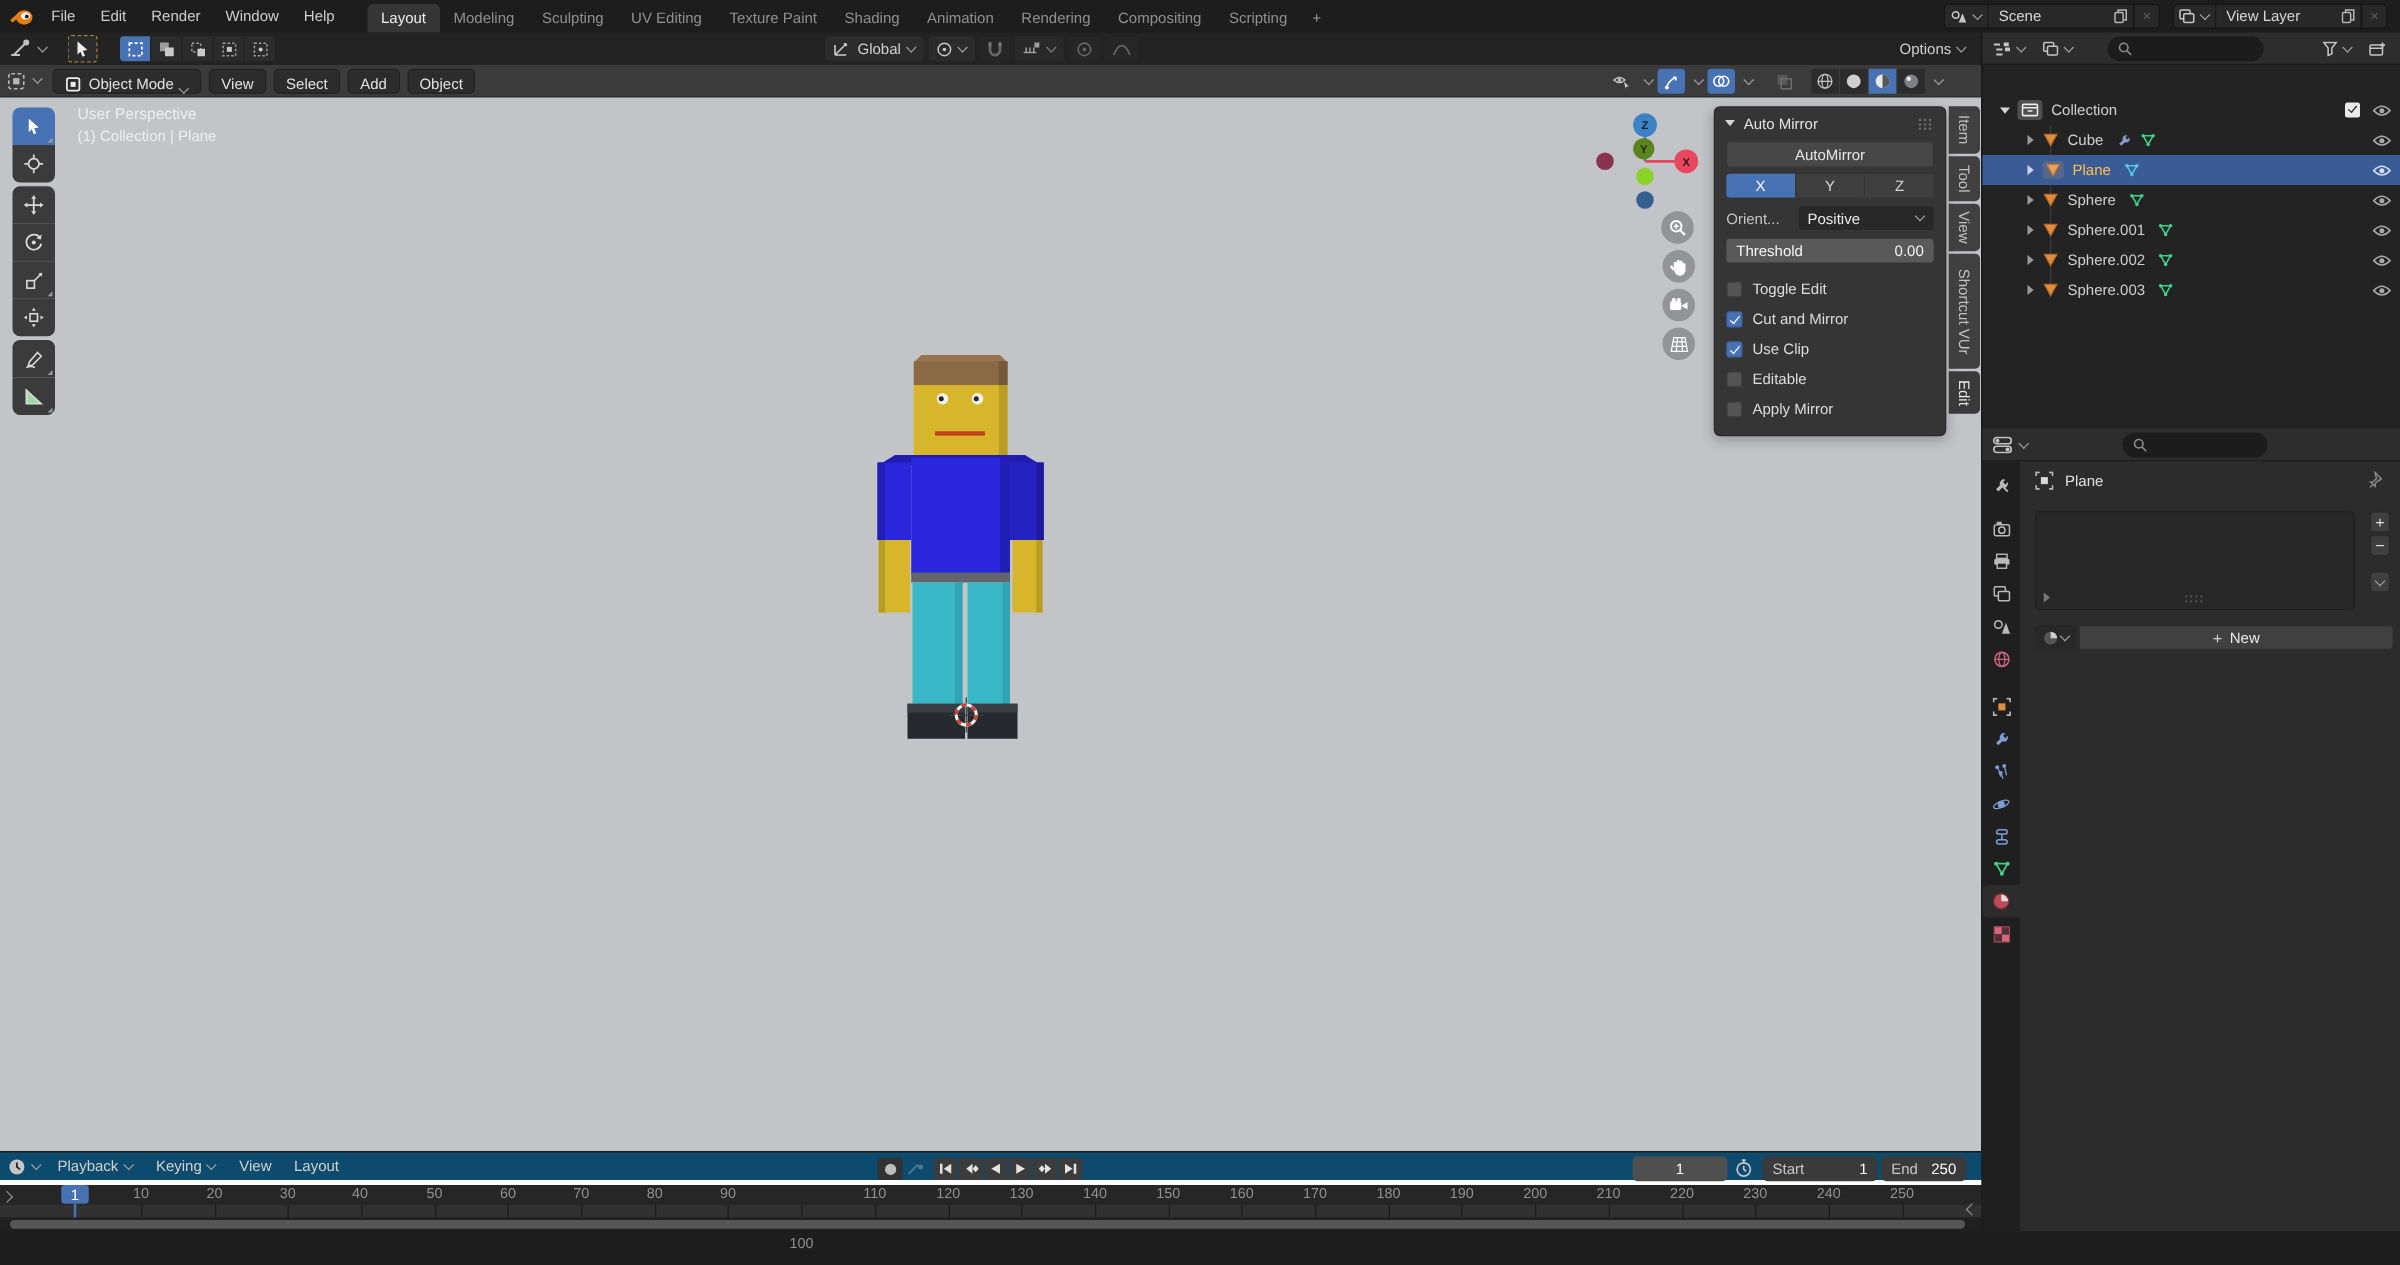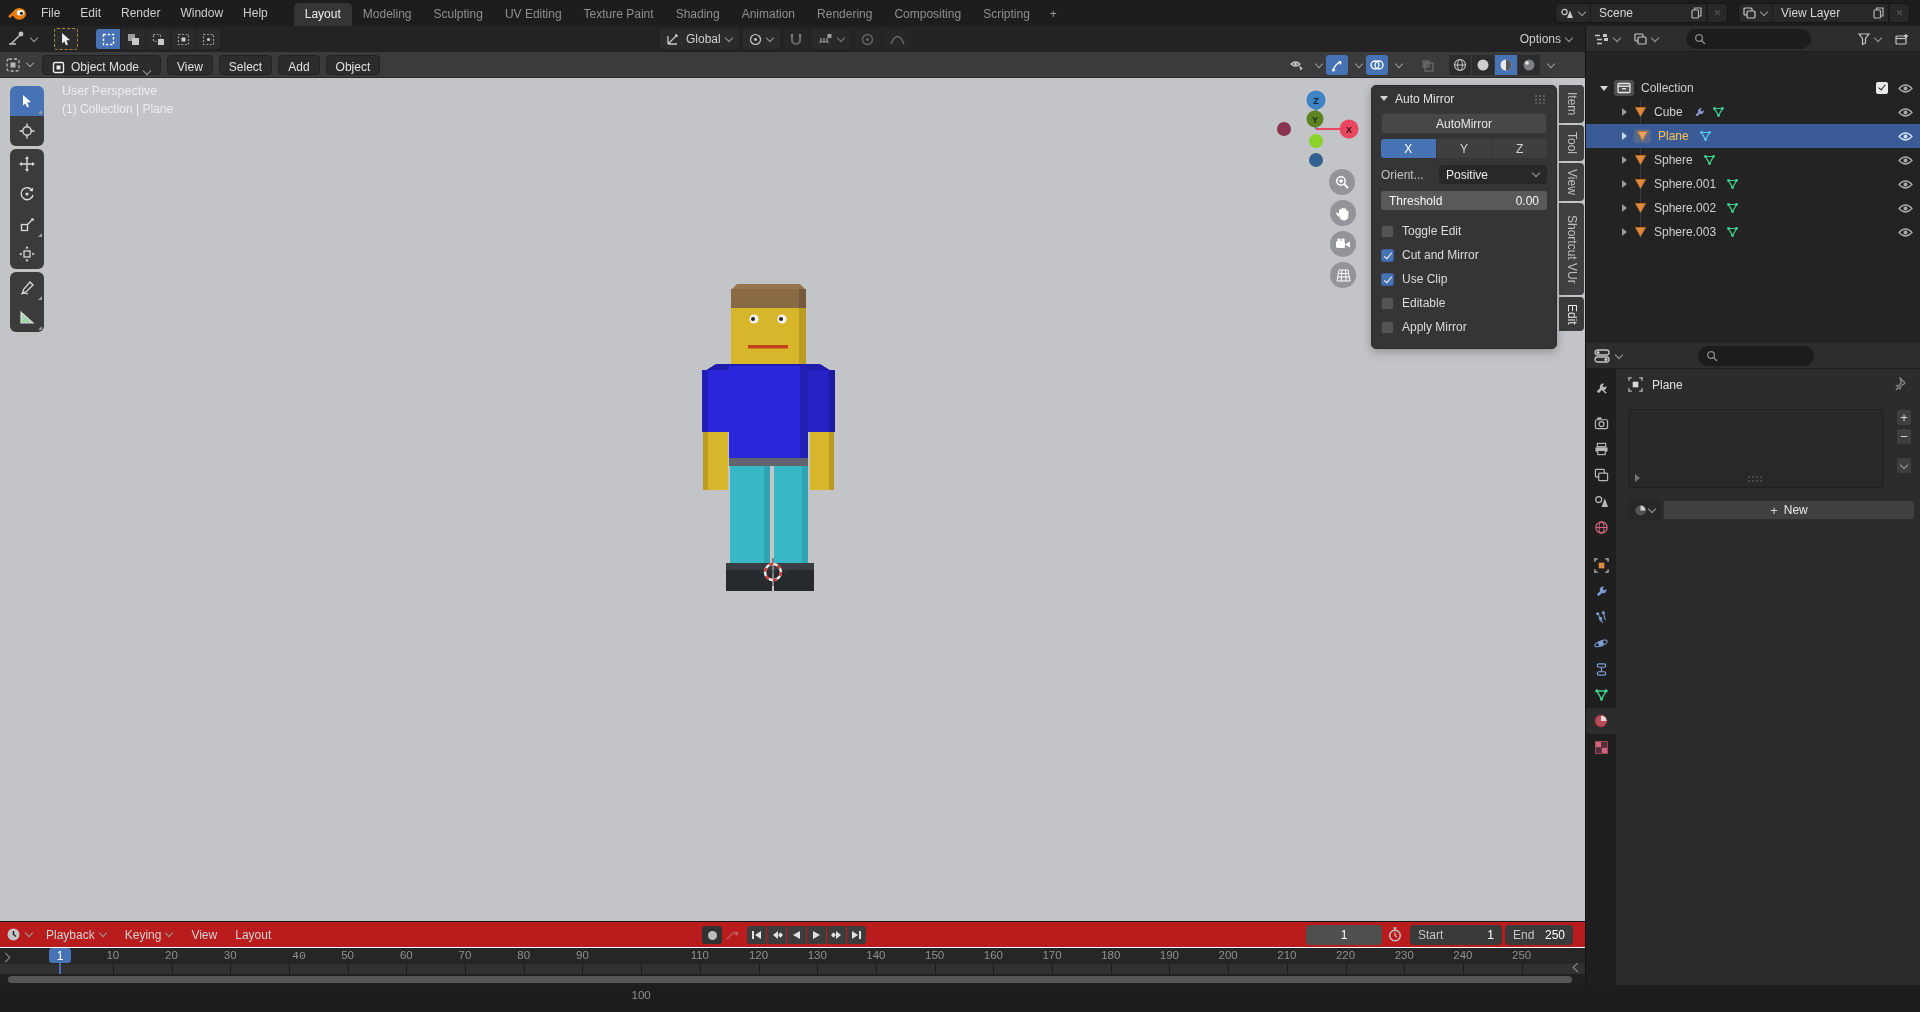--- a/index.html
+++ b/index.html
@@ -120,21 +120,21 @@
   .pin { position:absolute; right:12px; top:8px; opacity:.7; }
   .slot-box { position:absolute; left:12px; top:40px; width:256px; height:79px; background:#282828; border:1px solid #202020; border-radius:4px; }
   .slot-tri { position:absolute; left:6px; bottom:5px; }
   .slot-grip { position:absolute; left:118px; bottom:4px; opacity:.5; }
   .side-sq { position:absolute; left:280px; width:16px; height:17px; background:#3f3f3f; border:1px solid #2a2a2a; border-radius:3px; color:#dcdcdc; display:flex; align-items:center; justify-content:center; font-size:13px; }
   .mat-drop { position:absolute; left:12px; top:131px; width:33px; height:20px; background:#282828; border-radius:4px 0 0 4px; display:flex; align-items:center; justify-content:center; gap:1px; }
   .new-btn { position:absolute; left:47px; top:131px; width:252px; height:20px; background:#404040; border:1px solid #2e2e2e; border-radius:0 4px 4px 0; display:flex; align-items:center; justify-content:center; color:#e8e8e8; gap:6px; }
 
   
   .timeline { position:absolute; left:0; top:921px; width:1585px; height:64px; background:#262626; border-top:1px solid #151515; }
-  .tl-header { position:relative; height:26px; background:#b91c1c; border-bottom:1px solid #ffffff; display:flex; align-items:center; padding-left:6px; }
+  .tl-header { position:relative; height:26px; background:#0c4a6e; border-bottom:4px solid #ffffff; display:flex; align-items:center; padding-left:6px; }
   .tl-menu { padding:0 9px; color:#d2d2d2; display:flex; align-items:center; }
   .tl-play { position:absolute; left:747px; top:4px; display:flex; gap:1px; }
   .tl-play .pb { width:19px; height:18px; background:#3c3c3c; display:flex; align-items:center; justify-content:center; }
   .tl-play .pb:first-child { border-radius:3px 0 0 3px; }
   .tl-play .pb:last-child { border-radius:0 3px 3px 0; }
   .rec-btn { position:absolute; left:702px; top:4px; width:20px; height:18px; background:#323232; border-radius:3px; display:flex; align-items:center; justify-content:center; }
   .autokey { position:absolute; left:726px; top:8px; opacity:.3; }
   .frame-field { position:absolute; left:1306px; top:3px; width:76px; height:20px; background:#4f4f4f; border-radius:4px; color:#fff; display:flex; align-items:center; justify-content:center; }
   .range-field { position:absolute; top:3px; height:20px; background:#3a3a3a; border-radius:4px; display:flex; align-items:center; justify-content:space-between; padding:0 8px; color:#c6c6c6; }
   .range-field b { color:#fff; font-weight:normal; }
@@ -1133,21 +1133,21 @@
     <div class="tl-ruler">
       <div class="tl-band"></div>
       <span class="playhead">1</span>
       <span class="playline"></span>
     <span class="frame-label" style="left: 112.83px;">10</span>
         <i class="frame-tick" style="left: 112.83px;"></i>
         <span class="frame-label" style="left: 171.53px;">20</span>
         <i class="frame-tick" style="left: 171.53px;"></i>
         <span class="frame-label" style="left: 230.23px;">30</span>
         <i class="frame-tick" style="left: 230.23px;"></i>
-        <span class="frame-label" style="left: 299px; font-family: Liberation Mono, monospace;">40</span>
+        <span class="frame-label" style="left: 288px;">40</span>
         <i class="frame-tick" style="left: 288.93px;"></i>
         <span class="frame-label" style="left: 347.63px;">50</span>
         <i class="frame-tick" style="left: 347.63px;"></i>
         <span class="frame-label" style="left: 406.33px;">60</span>
         <i class="frame-tick" style="left: 406.33px;"></i>
         <span class="frame-label" style="left: 465.03px;">70</span>
         <i class="frame-tick" style="left: 465.03px;"></i>
         <span class="frame-label" style="left: 523.73px;">80</span>
         <i class="frame-tick" style="left: 523.73px;"></i>
         <span class="frame-label" style="left: 582.43px;">90</span>

